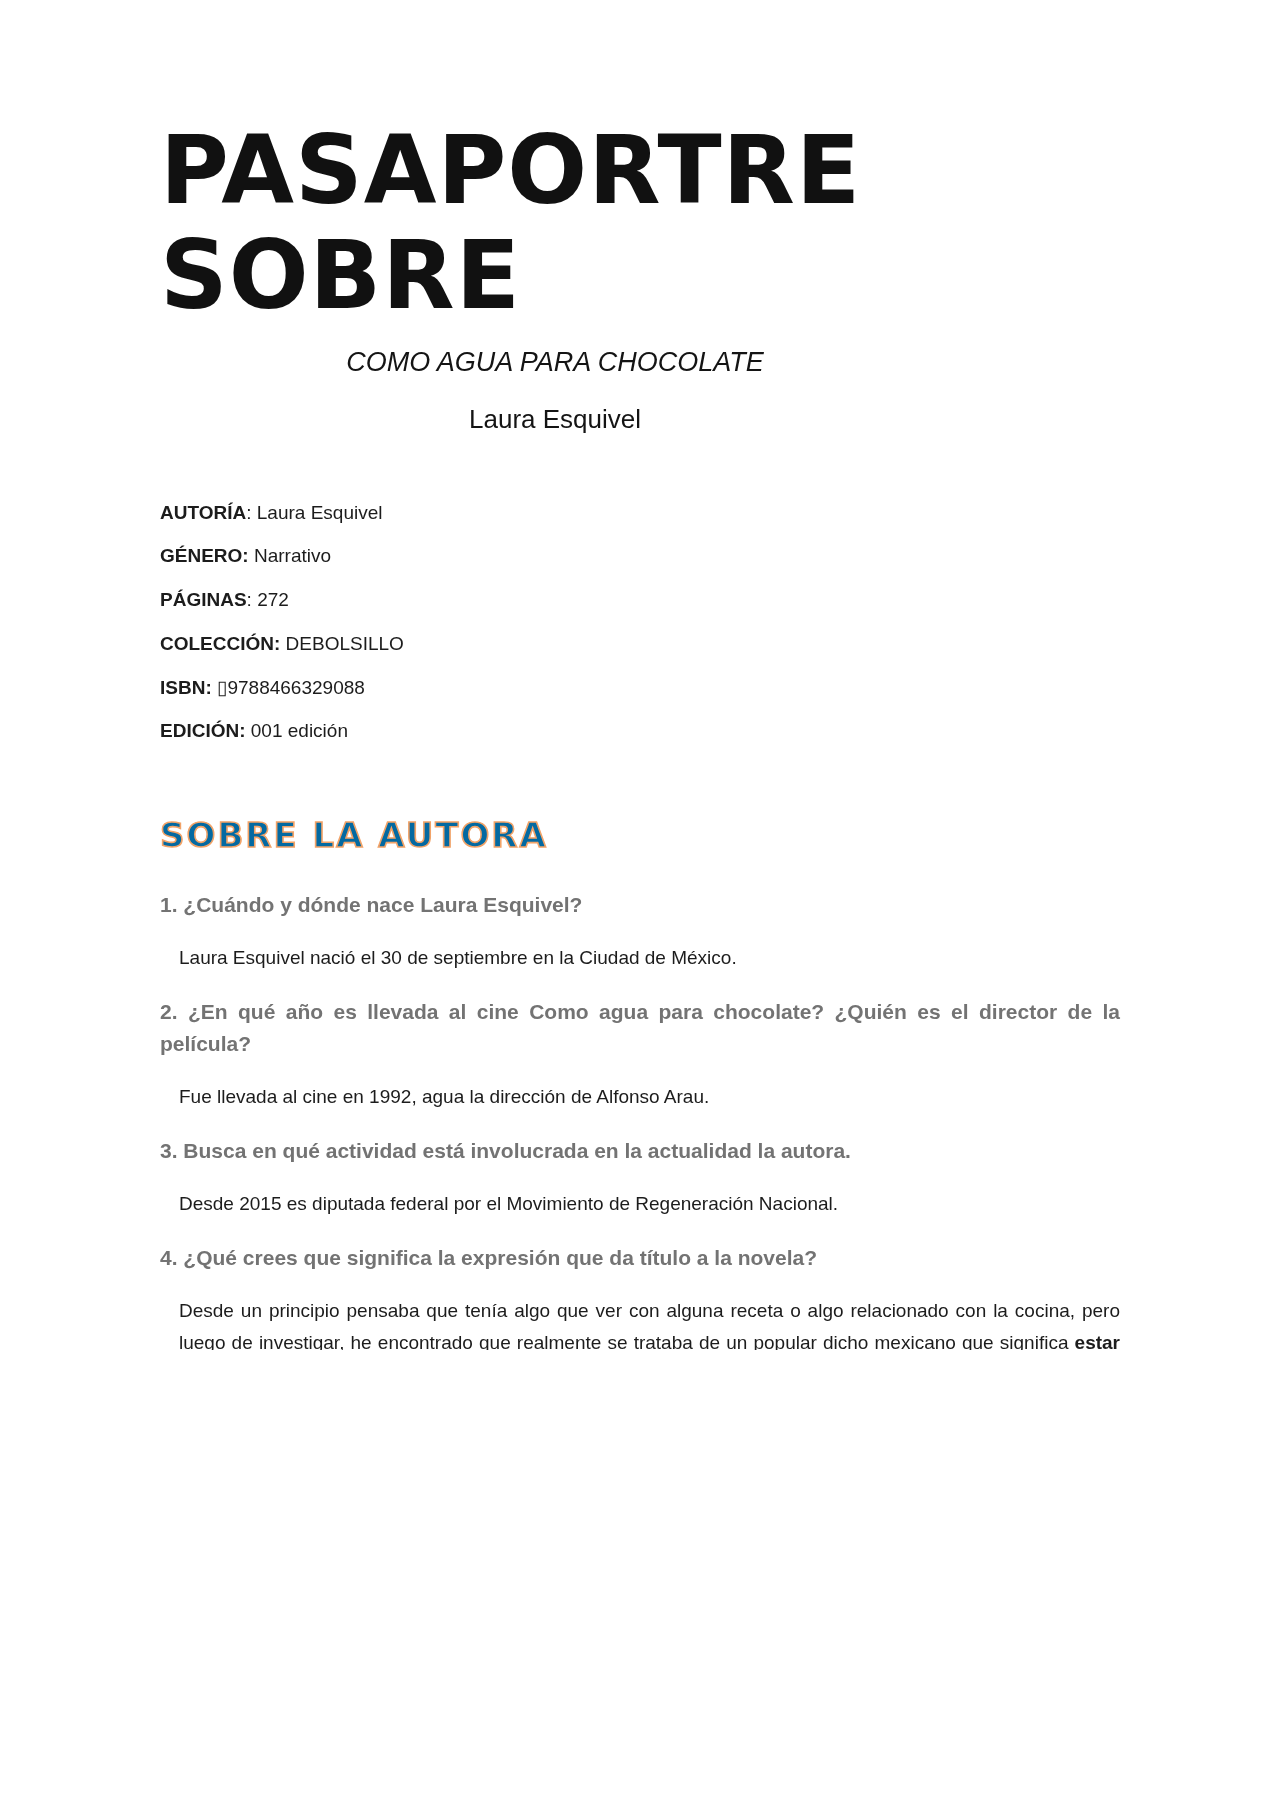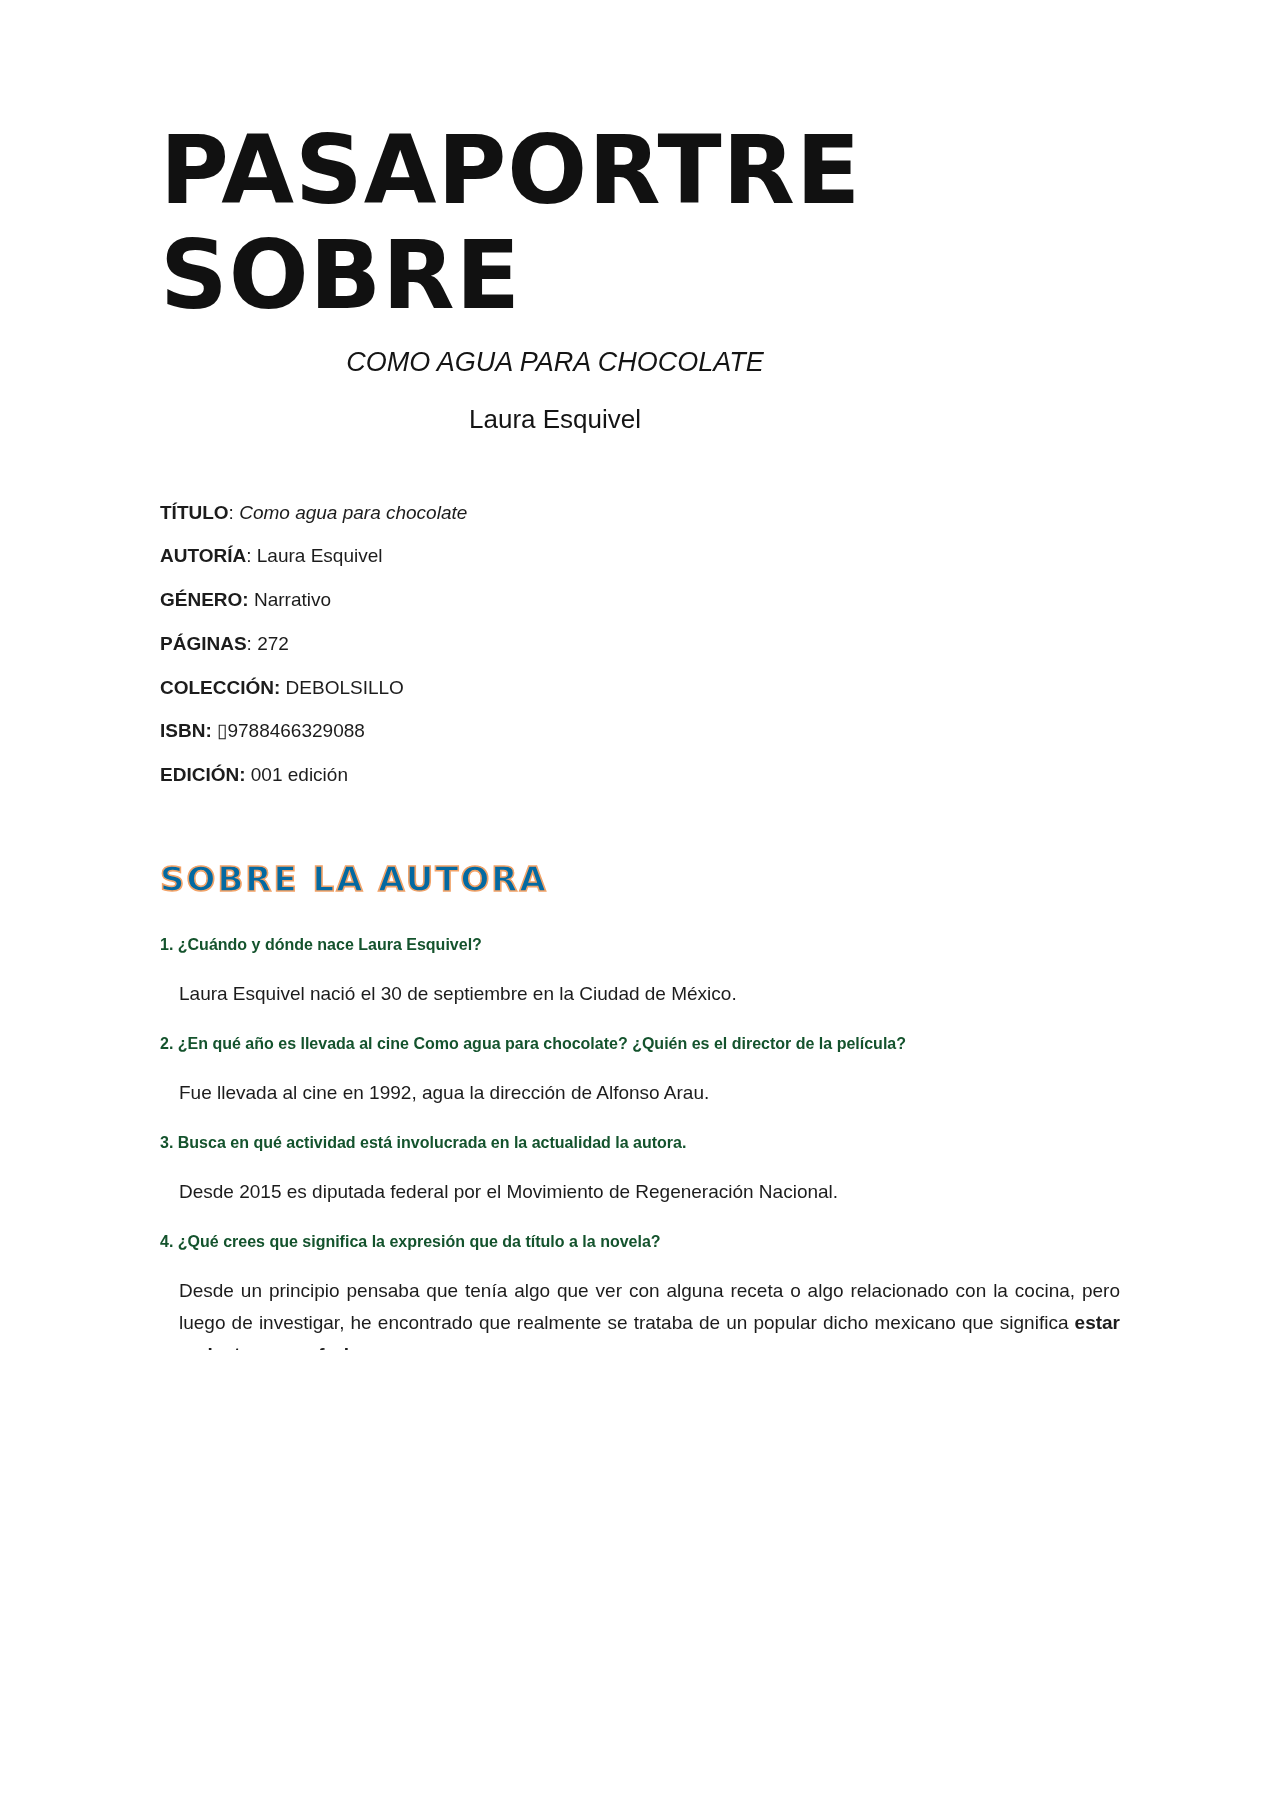--- a/index.html
+++ b/index.html
@@ -57,25 +57,25 @@
     font-weight: bold;
     letter-spacing: 2px;
     color: #0369a1;
     -webkit-text-stroke: 1.6px #f2a368;
     text-shadow: 0 0 0 #f2a368;
   }
   .qa-block {
     margin-top: 34px;
   }
   .question {
-    font-size: 16px;
+    font-size: 21px;
     font-weight: bold;
     line-height: 1.55;
     margin-bottom: 20px;
-    color: #14532d;
+    color: #737373;
   }
   .question.justified { text-align: justify; }
   .answer {
     font-size: 19px;
     font-weight: normal;
     line-height: 1.7;
     margin-bottom: 22px;
     color: #1c1c1c;
     margin-left: 19px;
   }
@@ -91,23 +91,20 @@
     <span>PASAPORTRE</span><br>
     <span>SOBRE</span>
   </h1>
 
   <div class="centered-block">
     <div class="subtitle">COMO AGUA PARA CHOCOLATE</div>
     <div class="author">Laura Esquivel</div>
   </div>
 
   <div class="meta-block">
-    <div class="meta-row">
-      <span class="meta-label">TÍTULO</span><span>: </span><span class="meta-value italic">Como agua para chocolate</span>
-    </div>
     <div class="meta-row">
       <span class="meta-label">AUTORÍA</span><span>: </span><span class="meta-value">Laura Esquivel</span>
     </div>
     <div class="meta-row">
       <span class="meta-label">GÉNERO:</span><span> </span><span class="meta-value">Narrativo</span>
     </div>
     <div class="meta-row">
       <span class="meta-label">PÁGINAS</span><span>: </span><span class="meta-value">272</span>
     </div>
     <div class="meta-row">

